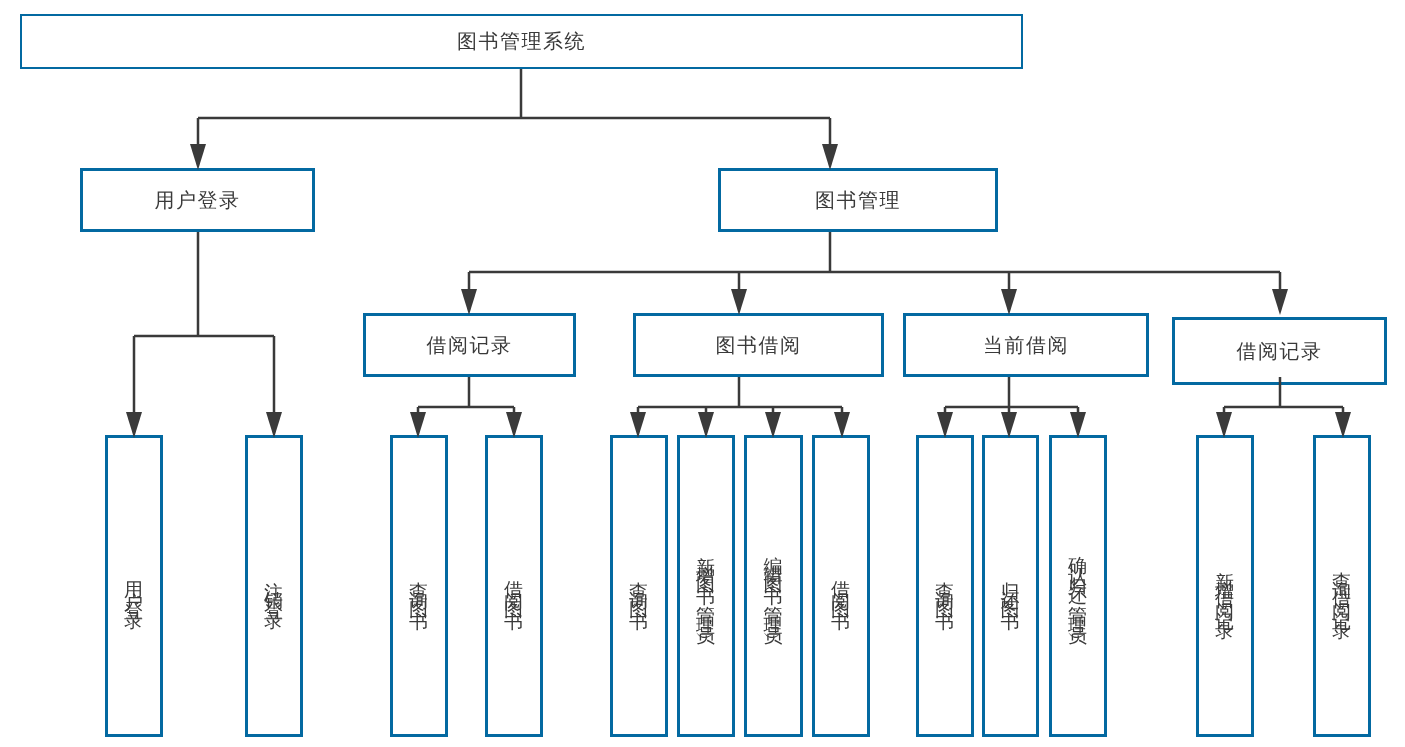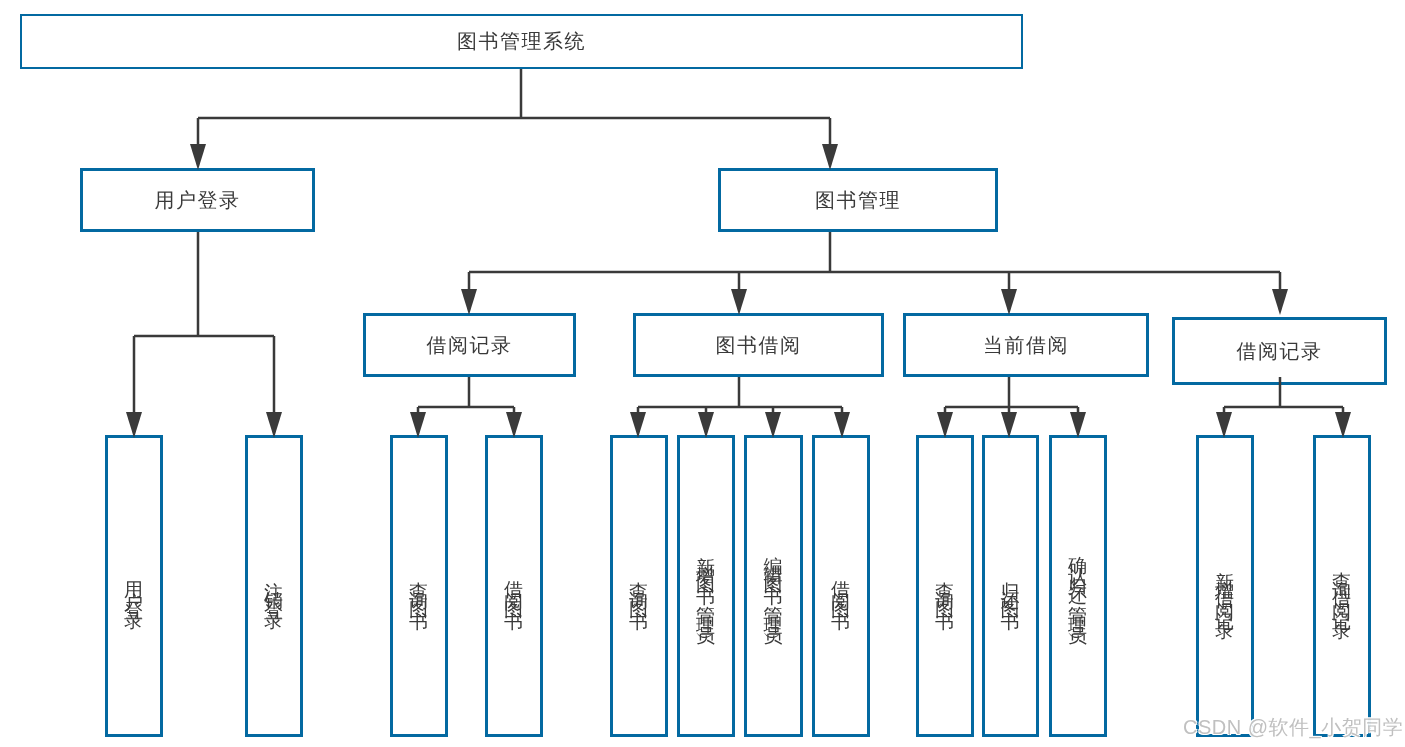--- a/index.html
+++ b/index.html
@@ -132,15 +132,14 @@
     <span class="lbl">确认归还（管理员）</span>
   </div>
 
   <div class="node v" style="left:1196px;top:435px;width:58px;height:302px">
     <span class="lbl">新增借阅记录</span>
   </div>
   <div class="node v" style="left:1313px;top:435px;width:58px;height:302px">
     <span class="lbl">查询借阅记录</span>
   </div>
 
-  <div class="watermark">CSDN @软件_小贺同学</div>
 
 </div>
 
 </body></html>

